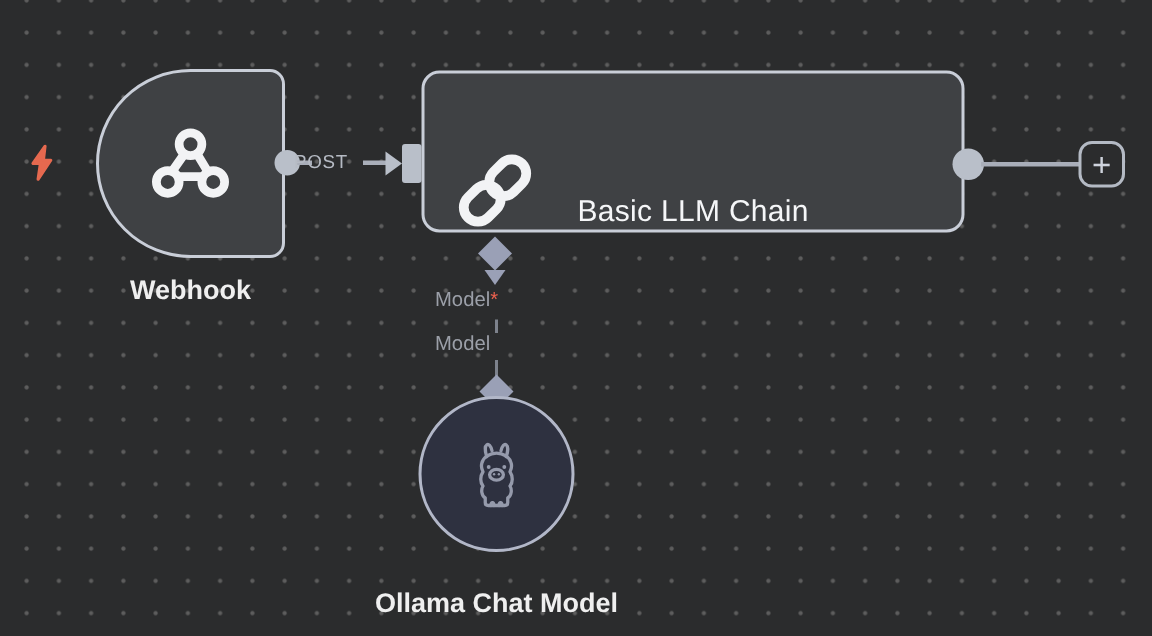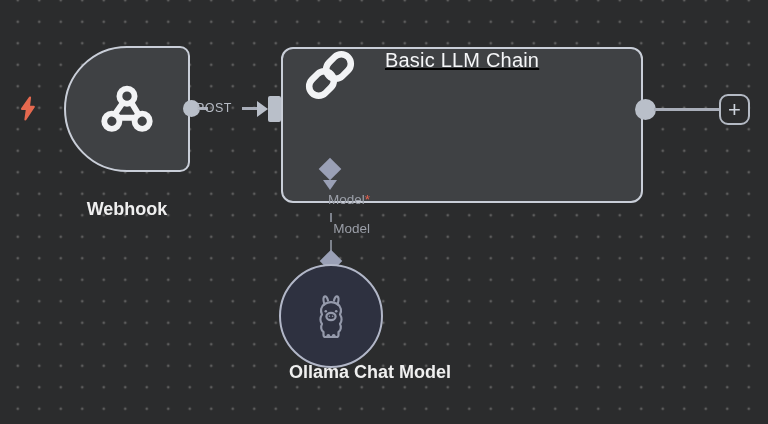--- a/index.html
+++ b/index.html
@@ -17,43 +17,43 @@
   
   .node {
     background:#3f4144; border:2.5px solid #c9ced8;
   }
   .node-webhook {
     left:64px; top:46px; width:126px; height:126px;
     border-radius:63px 10px 10px 63px;
     display:flex; align-items:center; justify-content:center;
   }
   .node-chain {
-    left:281px; top:47px; width:362px; height:156px;
+    left:281px; top:47px; width:362px; height:108px;
     border-radius:12px;
-    display:flex; align-items:flex-start;text-decoration:underline;
+    display:flex; align-items:flex-end;
   }
   .chain-icon-wrap { margin-left:21px; width:52px; height:52px; }
   .chain-title {
     margin-left:29px; font-size:20px; font-weight:500; color:#f5f6f8;
     letter-spacing:0.2px;
   }
   .node-ollama {
     left:279px; top:264px; width:104px; height:104px;
     border-radius:50%;
     background:#2e3140; border:2.5px solid #b2b7c8;
     display:flex; align-items:center; justify-content:center;
     z-index:3;
   }
 
   
   .node-label {
     color:#efefef; font-weight:600; text-align:center;
   }
-  .label-webhook { left:44px; top:183px; width:166px; font-size:18px;margin-top:16px; }
-  .label-ollama  { left:211px; top:362px; width:240px; font-size:18px;text-align:right; }
+  .label-webhook { left:44px; top:183px; width:166px; font-size:18px; }
+  .label-ollama  { left:211px; top:392px; width:240px; font-size:18px; }
 
   
   .dot {
     border-radius:50%; background:#b9bfc9;
   }
   .dot-webhook-out { left:183px; top:100px; width:17px; height:17px; }
   .dot-chain-out   { left:635px; top:99px;  width:21px; height:21px; }
 
   .wire { background:#a9aeb9; height:2.5px; }
   .wire-post-a { left:198px; top:107px; width:10px; }
@@ -92,21 +92,21 @@
   .diamond-chain-model { left:322px; top:161px; z-index:2; }
   .diamond-ollama-out  { left:323px; top:253px; z-index:1; }
   .tri-down {
     left:323px; top:180px; width:0; height:0;
     border-left:7px solid transparent;
     border-right:7px solid transparent;
     border-top:10px solid #9aa0b6;
   }
 
   .port-label {
-    font-size:13.5px; color:#9b9fa8; text-align:right;
+    font-size:13.5px; color:#9b9fa8; text-align:left;
   }
   .label-model-req { left:290px; top:192px; width:80px; }
   .label-model-out { left:290px; top:221px; width:80px; }
   .req-star { color:#e8604e; }
 
   .dash { left:329.5px; width:2.5px; background:#7d828c; }
   .dash-1 { top:213px; height:9px; }
   .dash-2 { top:240px; height:11px; }
 
   .zap { left:19px; top:95px; width:17px; height:27px; }

